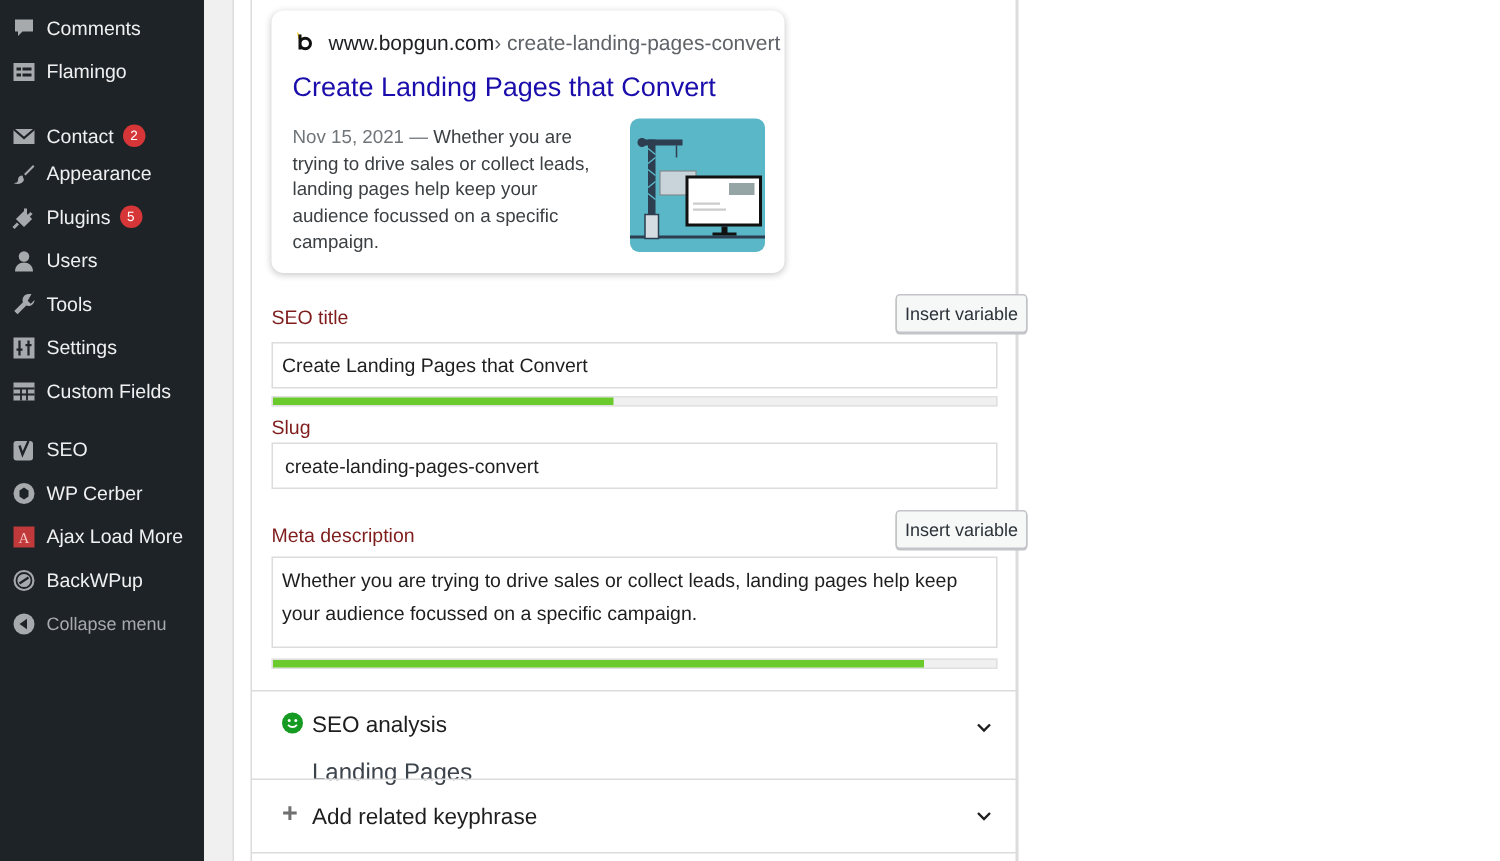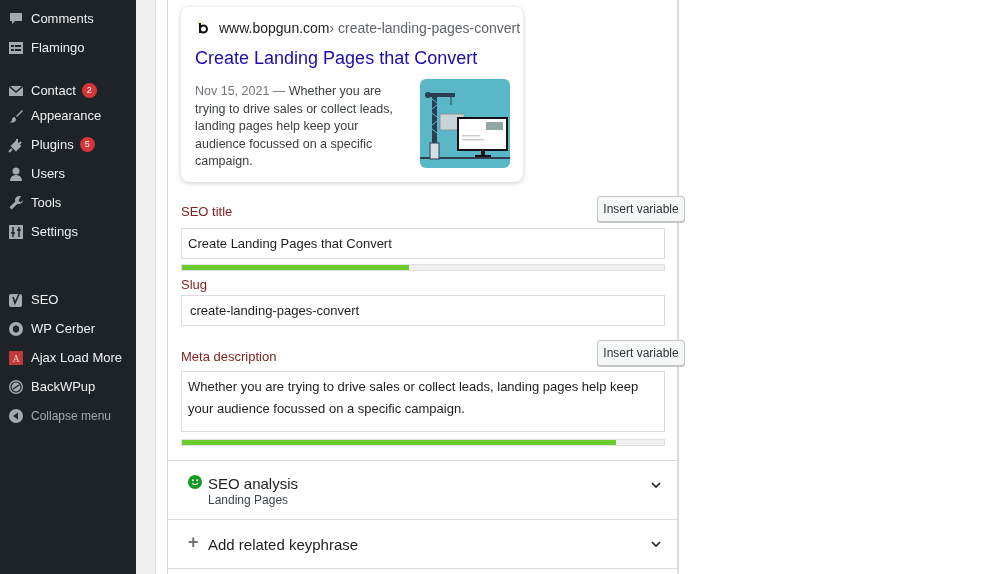--- a/index.html
+++ b/index.html
@@ -23,21 +23,21 @@
   .snip-img { position: absolute; left: 239px; top: 72px; width: 90px; height: 89px; border-radius: 6px; background: #5ab7c7; overflow: hidden; }
   .field-label { position: absolute; left: 181px; font-size: 13px; font-weight: normal; color: #7f1d1d; }
   .insert-btn { position: absolute; left: 577px; width: 88px; height: 26px; background: #f6f7f7; border: 1px solid #c3c4c7; border-radius: 3px; font-size: 12px; color: #2c3338; display: flex; align-items: center; justify-content: center; box-shadow: 0 1px 0 #c3c4c7; cursor: pointer; margin-left: 20px; }
   .text-input { position: absolute; left: 181px; width: 484px; height: 31px; border: 1px solid #dcdcde; background: #fff; font-size: 13px; color: #1e1e1e; display: flex; align-items: center; padding-left: 6px; }
   .textarea { position: absolute; left: 181px; width: 484px; height: 61px; border: 1px solid #dcdcde; background: #fff; font-size: 13px; color: #1e1e1e; line-height: 22px; padding: 4px 6px; }
   .progress { position: absolute; left: 181px; width: 484px; height: 7px; background: #f0f0f0; border: 1px solid #e0e0e0; }
   .progress .fill { height: 100%; background: #6bcb2c; }
   .divider { position: absolute; left: 168px; width: 511px; height: 1px; background: #dcdcde; }
   .collapsible { position: absolute; left: 168px; width: 511px; cursor: pointer; }
   .collapsible .title { position: absolute; left: 40px; font-size: 15px; color: #1e1e1e; }
-  .collapsible .sub { position: absolute; left: 40px; font-size: 12px; color: #3c434a; }
+  .collapsible .sub { position: absolute; left: 40px; font-size: 16px; color: #3c434a; margin-top: 14px; }
   .chev { position: absolute; right: 16px; width: 14px; height: 14px; }
   .smiley { position: absolute; left: 20px; width: 14px; height: 14px; border-radius: 50%; background: #159a22; }
   .plus { position: absolute; left: 20px; font-size: 18px; color: #707070; font-weight: bold; }
 </style>
 </head>
 <body>
 
 <nav class="sidebar">
   <div class="menu-item" style="top:4px">
     <span class="ic">
@@ -104,20 +104,29 @@
     <span>Tools</span>
   </div>
   <div class="menu-item" style="top:217px">
     <span class="ic">
         <svg viewBox="0 0 16 16">
           <rect x="1" y="1" width="14" height="14" fill="#a7aaad"></rect>
           <path d="M5 3v10M11 3v10M3 9h4M9 6h4" stroke="#1d2327" stroke-width="1.5"></path>
         </svg>
       </span>
     <span>Settings</span>
+  </div>
+  <div class="menu-item" style="top:246px">
+    <span class="ic">
+        <svg viewBox="0 0 16 16">
+          <rect x="1" y="2" width="14" height="12" fill="#a7aaad"></rect>
+          <path d="M1 6h14M1 10h14M6 6v8M10 6v8" stroke="#1d2327" stroke-width="1.2"></path>
+        </svg>
+      </span>
+    <span>Custom Fields</span>
   </div>
   <div class="menu-item" style="top:285px">
     <span class="ic">
         <svg viewBox="0 0 16 16">
           <rect x="1" y="2" width="13" height="13" rx="2" fill="#a7aaad"></rect>
           <path d="M5 5l2 6 4-9" stroke="#1d2327" stroke-width="1.6" fill="none"></path>
         </svg>
       </span>
     <span>SEO</span>
   </div>

